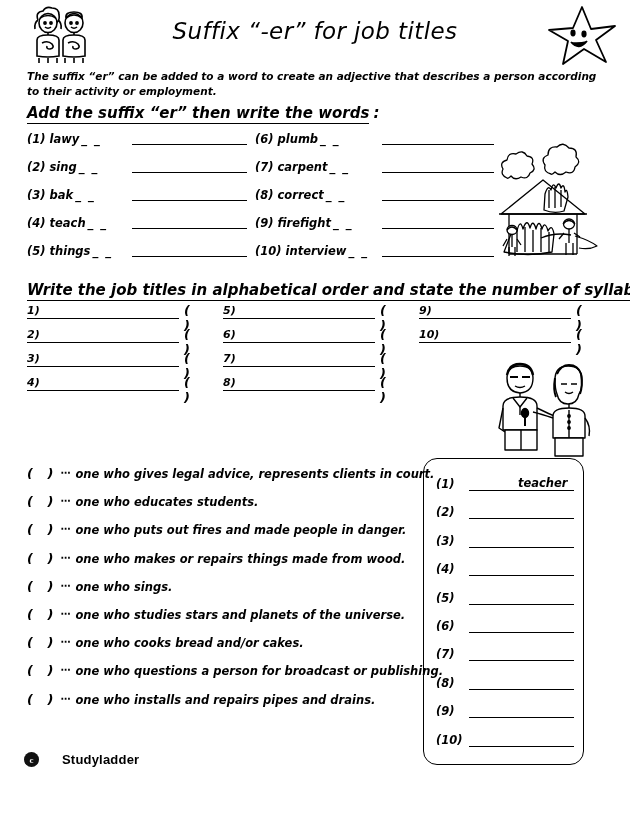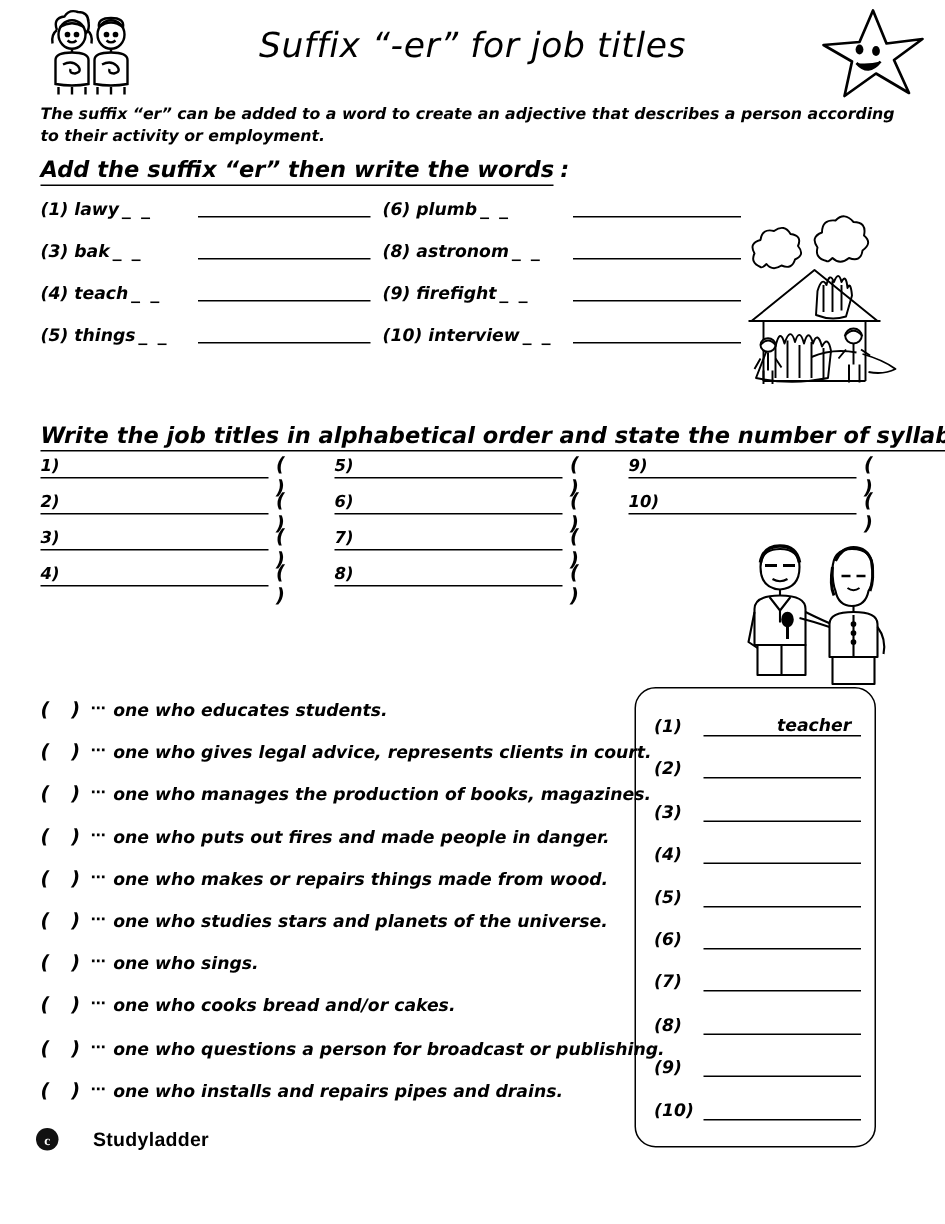--- a/index.html
+++ b/index.html
@@ -329,25 +329,35 @@
         <span class="w-item"><span class="num">(1)</span><span>lawy</span><span class="blank-marks">_ _</span></span>
         <span class="w-line"></span>
       </div>
       <div class="col-b">
         <span class="w-item"><span class="num">(6)</span><span>plumb</span><span class="blank-marks">_ _</span></span>
         <span class="w-line"></span>
       </div>
     </div>
     <div class="ex1-row">
       <div class="col-a">
+        <span class="w-item"><span class="num">(2)</span><span>sing</span><span class="blank-marks">_ _</span></span>
+        <span class="w-line"></span>
+      </div>
+      <div class="col-b">
+        <span class="w-item"><span class="num">(7)</span><span>carpent</span><span class="blank-marks">_ _</span></span>
+        <span class="w-line"></span>
+      </div>
+    </div>
+    <div class="ex1-row">
+      <div class="col-a">
         <span class="w-item"><span class="num">(3)</span><span>bak</span><span class="blank-marks">_ _</span></span>
         <span class="w-line"></span>
       </div>
       <div class="col-b">
-        <span class="w-item"><span class="num">(8)</span><span>astronom</span><span class="blank-marks">_ _</span></span>
+        <span class="w-item"><span class="num">(8)</span><span>correct</span><span class="blank-marks">_ _</span></span>
         <span class="w-line"></span>
       </div>
     </div>
     <div class="ex1-row">
       <div class="col-a">
         <span class="w-item"><span class="num">(4)</span><span>teach</span><span class="blank-marks">_ _</span></span>
         <span class="w-line"></span>
       </div>
       <div class="col-b">
         <span class="w-item"><span class="num">(9)</span><span>firefight</span><span class="blank-marks">_ _</span></span>
@@ -489,27 +499,26 @@
       <circle cx="80" cy="58" r="1.2" fill="#000"></circle>
       <circle cx="80" cy="64" r="1.2" fill="#000"></circle>
       <circle cx="80" cy="70" r="1.2" fill="#000"></circle>
       <path d="M64 60 q-12 -4 -20 -6 M96 60 q6 8 4 18"></path>
       <path d="M66 80 h28 v18 H66 z" fill="#fff"></path>
     </g>
   </svg>
 
 
   <div class="ex3">
+    <div class="match-row"><span class="match-paren">(  )</span><span class="match-dots">⋯</span><span>one who gives legal advice, represents clients in court.</span></div>
     <div class="match-row"><span class="match-paren">(  )</span><span class="match-dots">⋯</span><span>one who educates students.</span></div>
-    <div class="match-row"><span class="match-paren">(  )</span><span class="match-dots">⋯</span><span>one who gives legal advice, represents clients in court.</span></div>
-    <div class="match-row"><span class="match-paren">(  )</span><span class="match-dots">⋯</span><span>one who manages the production of books, magazines.</span></div>
     <div class="match-row"><span class="match-paren">(  )</span><span class="match-dots">⋯</span><span>one who puts out fires and made people in danger.</span></div>
     <div class="match-row"><span class="match-paren">(  )</span><span class="match-dots">⋯</span><span>one who makes or repairs things made from wood.</span></div>
+    <div class="match-row"><span class="match-paren">(  )</span><span class="match-dots">⋯</span><span>one who sings.</span></div>
     <div class="match-row"><span class="match-paren">(  )</span><span class="match-dots">⋯</span><span>one who studies stars and planets of the universe.</span></div>
-    <div class="match-row"><span class="match-paren">(  )</span><span class="match-dots">⋯</span><span>one who sings.</span></div>
     <div class="match-row"><span class="match-paren">(  )</span><span class="match-dots">⋯</span><span>one who cooks bread and/or cakes.</span></div>
     <div class="match-row"><span class="match-paren">(  )</span><span class="match-dots">⋯</span><span>one who questions a person for broadcast or publishing.</span></div>
     <div class="match-row"><span class="match-paren">(  )</span><span class="match-dots">⋯</span><span>one who installs and repairs pipes and drains.</span></div>
   </div>
 
   <div class="answer-box">
     <div style="height:14px"></div>
     <div class="ans-row">
       <span class="ans-num">(1)</span>
       <span class="ans-line"></span>

